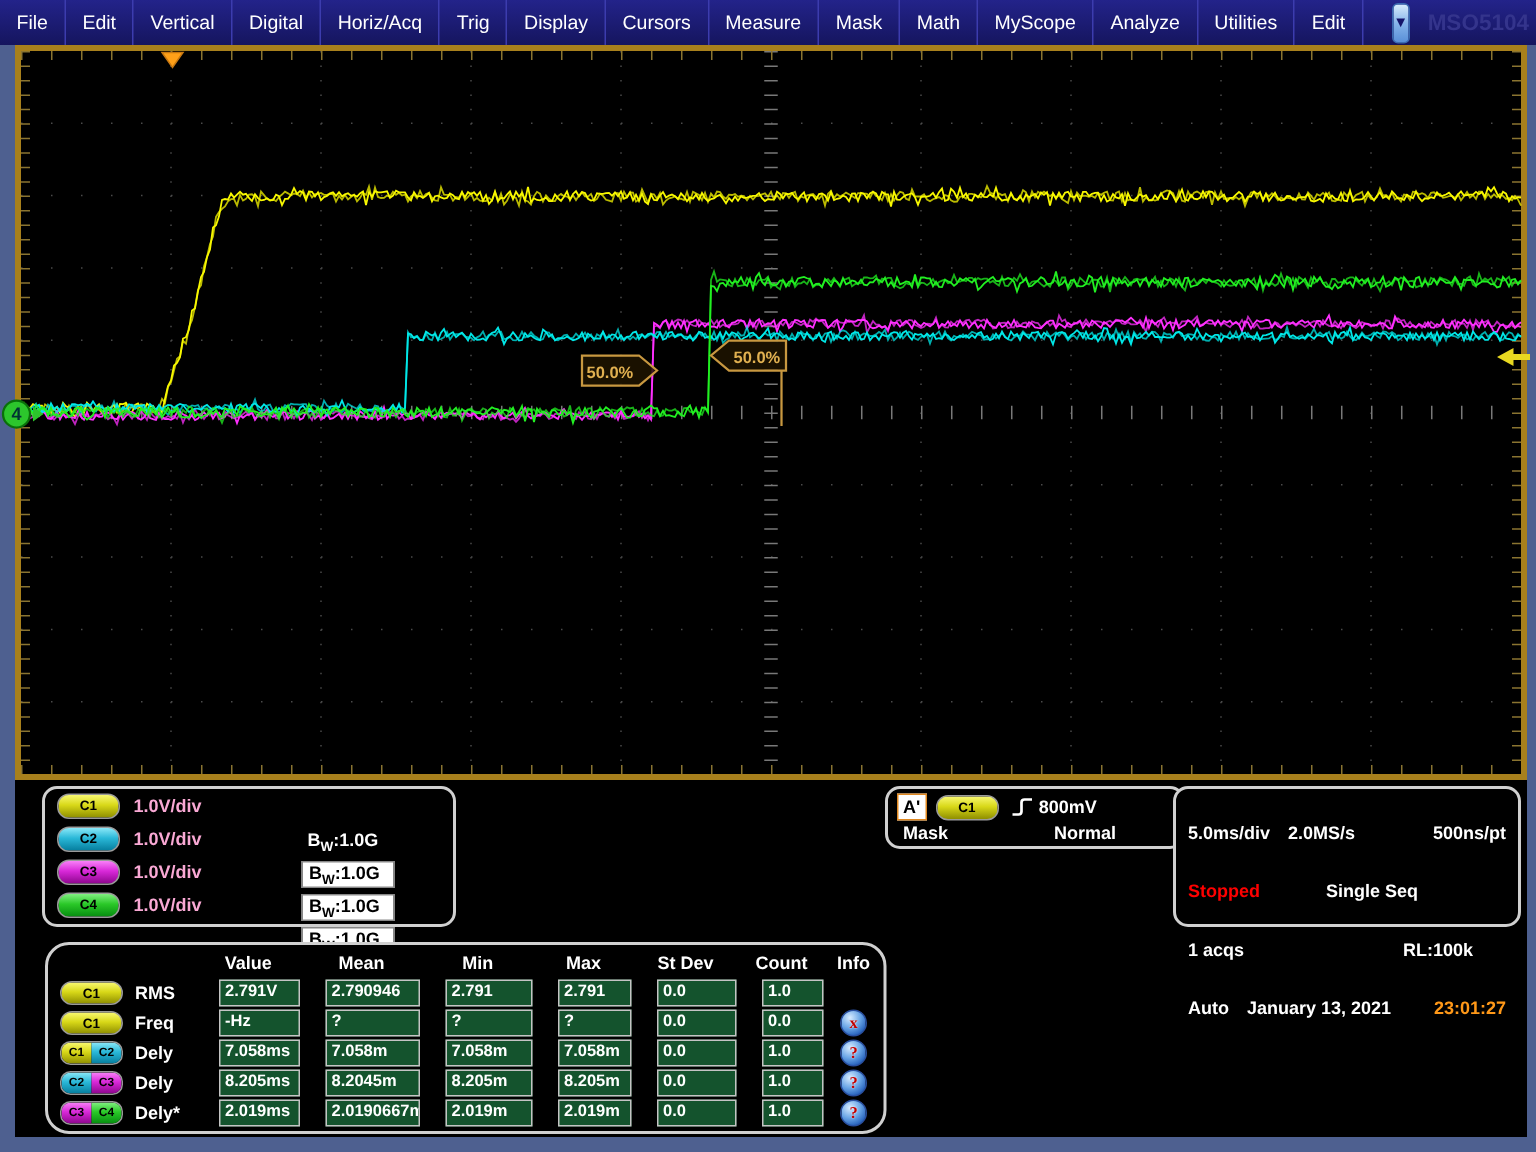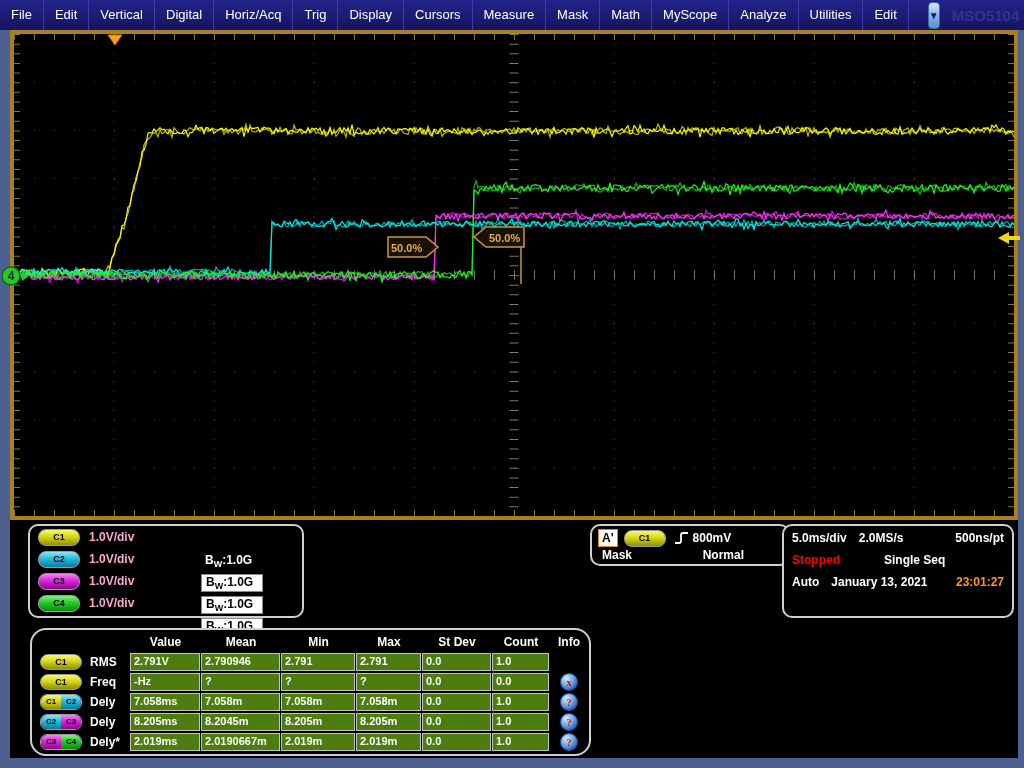--- a/index.html
+++ b/index.html
@@ -48,31 +48,31 @@
 
   .trig-box{left:590px;top:524px;width:196px;height:38px;}
   .trig-row1{display:flex;align-items:center;height:20px;padding:2px 0 0 6px;}
   .trig-a{background:#fff;color:#000;border:1px solid #e08820;font-weight:bold;
           font-size:12px;padding:0 3px;height:16px;line-height:16px;}
   .trig-row1 .pill{margin-left:6px;}
   .slope{margin:0 4px 0 8px;}
   .trig-row2{display:flex;height:16px;padding:0 44px 0 10px;justify-content:space-between;}
 
   .horiz-box{left:782px;top:524px;width:228px;height:90px;}
-  .h-row{display:flex;height:21px;align-items:center;padding:0 8px;margin-top:1px;}
+  .h-row{display:flex;height:21px;align-items:center;padding:0 8px;margin-top:18px;}
   .red{color:#f00;}
   .orange{color:#ff9818;}
 
   
   .meas-box{left:30px;top:628px;width:557px;height:124px;border-radius:16px;}
   .meas-grid{display:grid;grid-template-columns:96px 71px 80px 75px 66px 70px 58px 38px;
              padding:2px 0 0 2px;}
   .mh{color:#fff;font-weight:bold;font-size:12px;text-align:center;height:20px;line-height:20px;}
-  .mcell{background:#4d7c0f;border:1px solid #c4c4c4;color:#fff;font-weight:bold;
-         font-size:11px;height:16px;line-height:15px;padding:0 3px;margin:1px 1px 1px 0;
+  .mcell{background:#14532d;border:1px solid #c4c4c4;color:#fff;font-weight:bold;
+         font-size:11px;height:16px;line-height:15px;padding:0 3px;margin:1px 1px 1px 16px;
          white-space:nowrap;overflow:hidden;}
   .mlabel{display:flex;align-items:center;color:#fff;font-weight:bold;font-size:12px;
           padding-left:6px;height:19px;}
   .mlabel .pill{width:40px;height:14px;margin-right:8px;}
   .splitpill{width:40px;height:14px;border-radius:7px;border:1px solid #9a9a9a;overflow:hidden;
              display:flex;flex:0 0 auto;margin-right:8px;}
   .splitpill span{width:20px;height:14px;display:flex;align-items:center;justify-content:center;
                   font-size:8px;font-weight:bold;color:#000;}
   .minfo{display:flex;align-items:center;justify-content:center;height:19px;}
   .sphere{width:16px;height:16px;border-radius:50%;
@@ -204,20 +204,24 @@
   <div class="h-row">
     <span class="ro-text">5.0ms/div</span>
     <span class="ro-text" style="margin-left:12px;">2.0MS/s</span>
     <span class="ro-text" style="margin-left:auto;">500ns/pt</span>
   </div>
   <div class="h-row">
     <span class="ro-text red">Stopped</span>
     <span class="ro-text" style="margin-left:44px;">Single Seq</span>
   </div>
   <div class="h-row">
+    <span class="ro-text">1 acqs</span>
+    <span class="ro-text" style="margin-left:auto;margin-right:22px;">RL:100k</span>
+  </div>
+  <div class="h-row">
     <span class="ro-text">Auto</span>
     <span class="ro-text" style="margin-left:12px;">January 13, 2021</span>
     <span class="ro-text orange" style="margin-left:auto;">23:01:27</span>
   </div>
 </div>
 
 <div class="robox meas-box">
   <div class="meas-grid" id="meas-grid">
       <div class="mh"></div>
       <div class="mh">Value</div>

